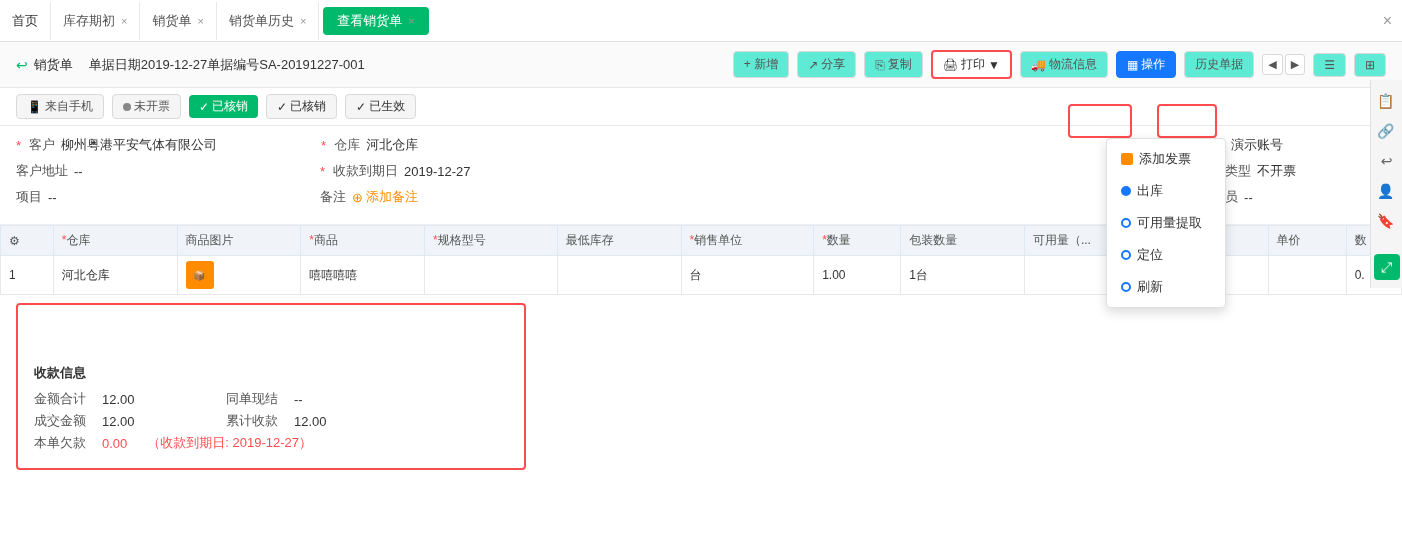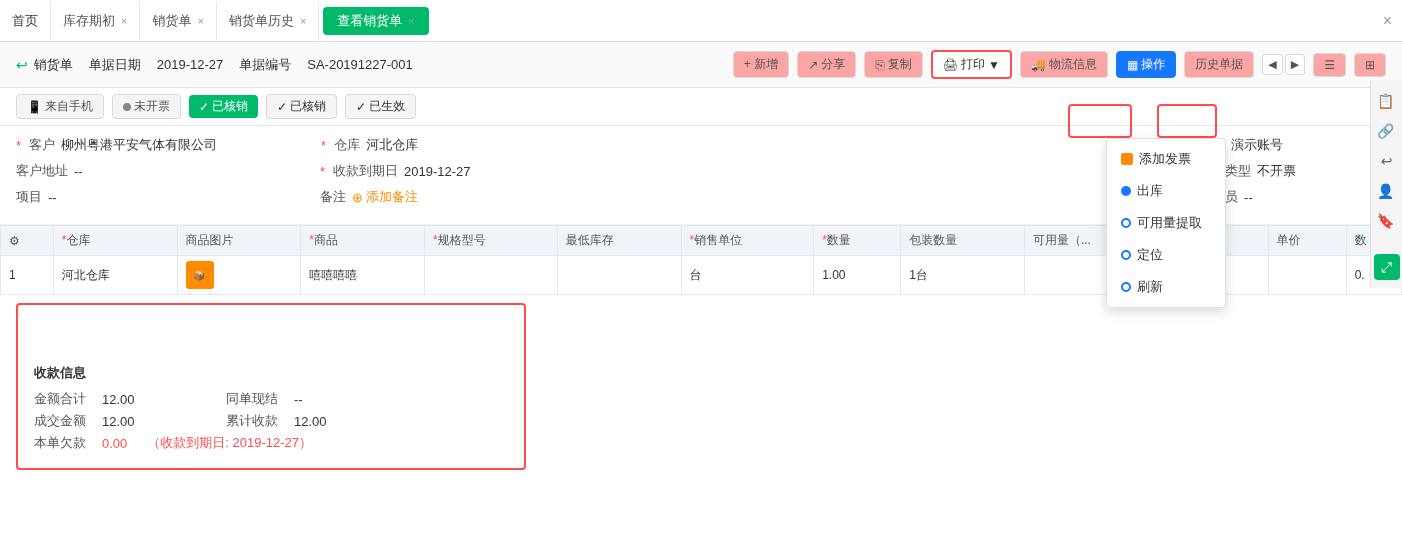--- a/index.html
+++ b/index.html
@@ -25,28 +25,28 @@
     
     .main { background: #fff; height: calc(533px - 38px); overflow: hidden; position: relative; }
 
     
     .doc-header {
       display: flex; align-items: center; padding: 8px 16px; border-bottom: 1px solid #e8e8e8;
       background: #fafafa;
     }
     .doc-title { display: flex; align-items: center; gap: 6px; font-size: 13px; color: #333; }
     .doc-title-icon { color: #00b96b; font-size: 14px; }
-    .doc-meta { display: flex; align-items: center; gap: 16px; margin-left: 16px; font-size: 13px; color: #555; }
+    .doc-meta { display: flex; align-items: center; gap: 0; margin-left: 16px; font-size: 13px; color: #555; }
     .doc-meta span { color: #333; }
     .doc-actions {
       margin-left: auto; display: flex; align-items: center; gap: 8px;
     }
     .action-btn {
       display: flex; align-items: center; gap: 3px; padding: 4px 10px; border: 1px solid #d9d9d9;
-      background: #fca5a5; border-radius: 4px; cursor: pointer; font-size: 12px; color: #555;
+      background: #5eead4; border-radius: 4px; cursor: pointer; font-size: 12px; color: #555;
       white-space: nowrap;
     }
     .action-btn.print-active { border: 2px solid #ff4d4f; color: #333; background: #fff; }
     .action-btn-operate { background: #1677ff; color: #fff; border: 1px solid #1677ff; border-radius: 4px; padding: 4px 10px; cursor: pointer; font-size: 12px; display: flex; align-items: center; gap: 3px; }
 
     
     .toolbar-row {
       display: flex; align-items: center; padding: 6px 16px; border-bottom: 1px solid #e8e8e8;
       gap: 8px; background: #fff;
     }

